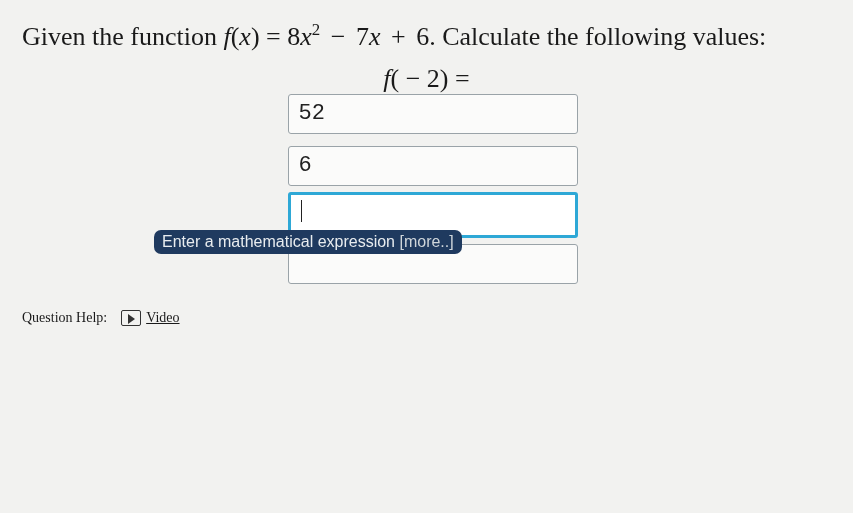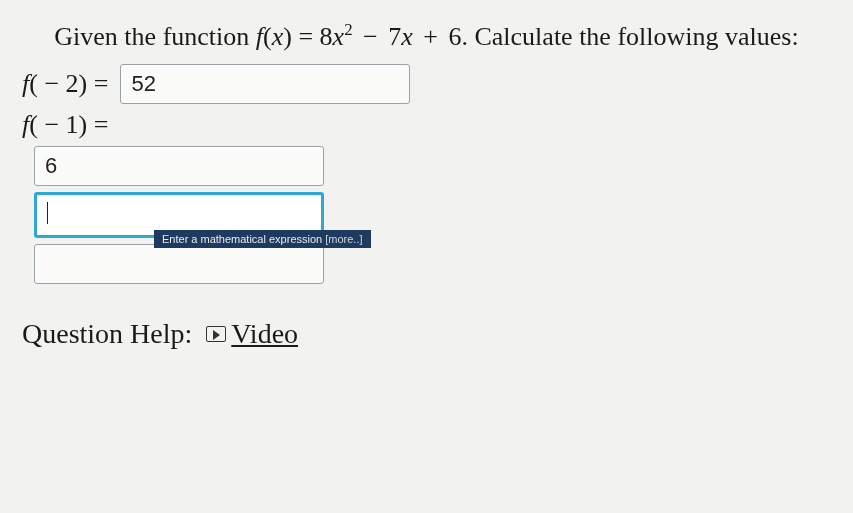--- a/index.html
+++ b/index.html
@@ -9,68 +9,69 @@
       width: 853px;
       height: 513px;
       font-family: Georgia, 'Times New Roman', serif;
       background: #f2f2f0;
       color: #1a1a1a;
     }
     .prompt {
       font-size: 26px;
       line-height: 1.45;
       margin-bottom: 8px;
-      text-align: center;
     }
     .math { font-family: 'Cambria Math', 'Times New Roman', serif; font-style: italic; }
     .op { font-style: normal; padding: 0 4px; }
     sup { font-size: 0.65em; vertical-align: super; font-style: normal; }
     .row {
       display: flex;
       align-items: center;
       margin: 6px 0;
       position: relative;
+      flex-direction: column;
     }
     .lhs {
       font-size: 26px;
       white-space: nowrap;
     }
     .ans-input {
       height: 40px;
       border: 1px solid #9aa3a8;
       border-radius: 3px;
       background: #fbfbfa;
       font-size: 22px;
-      font-family: Liberation Sans, sans-serif;
+      font-family: Liberation Mono, monospace;
       padding: 4px 10px;
       color: #222;
       margin-left: 12px;
     }
     .w-std { width: 290px; }
     .focused {
       border: 3px solid #2ea8d6;
       background: #fff;
       height: 46px;
     }
     .tooltip {
       position: absolute;
       left: 132px;
       top: 38px;
       background: #1f3a5f;
       color: #e8ecef;
       font-family: Arial, sans-serif;
-      font-size: 11px;
+      font-size: 16px;
       padding: 3px 8px;
       white-space: nowrap;
       z-index: 5;
+      border-radius: 7px;
     }
     .tooltip .more { color: #cfd6db; }
     .help-row {
-      margin-top: 34px;
-      font-size: 28px;
+      margin-top: 26px;
+      font-size: 14px;
       display: flex;
       align-items: center;
     }
     .video-link {
       margin-left: 14px;
       text-decoration: underline;
       display: inline-flex;
       align-items: center;
       color: #1a1a1a;
     }
@@ -111,23 +112,20 @@
 </div>
 
 <div class="row">
   <span class="lhs">
     <span class="math">f</span><span>( − 2) = </span>
   </span>
   <input class="ans-input w-std" value="52" style="">
 </div>
 
 <div class="row">
-  <span class="lhs">
-    <span class="math">f</span><span>( − 1) = </span>
-  </span>
 </div>
 
 <div class="row">
   <input class="ans-input w-std" value="6" style="">
 </div>
 
 <div class="row">
   <div class="ans-input w-std focused"><span class="cursor"></span></div>
   <div class="tooltip">
     <span>Enter a mathematical expression </span><span class="more">[more..]</span>

